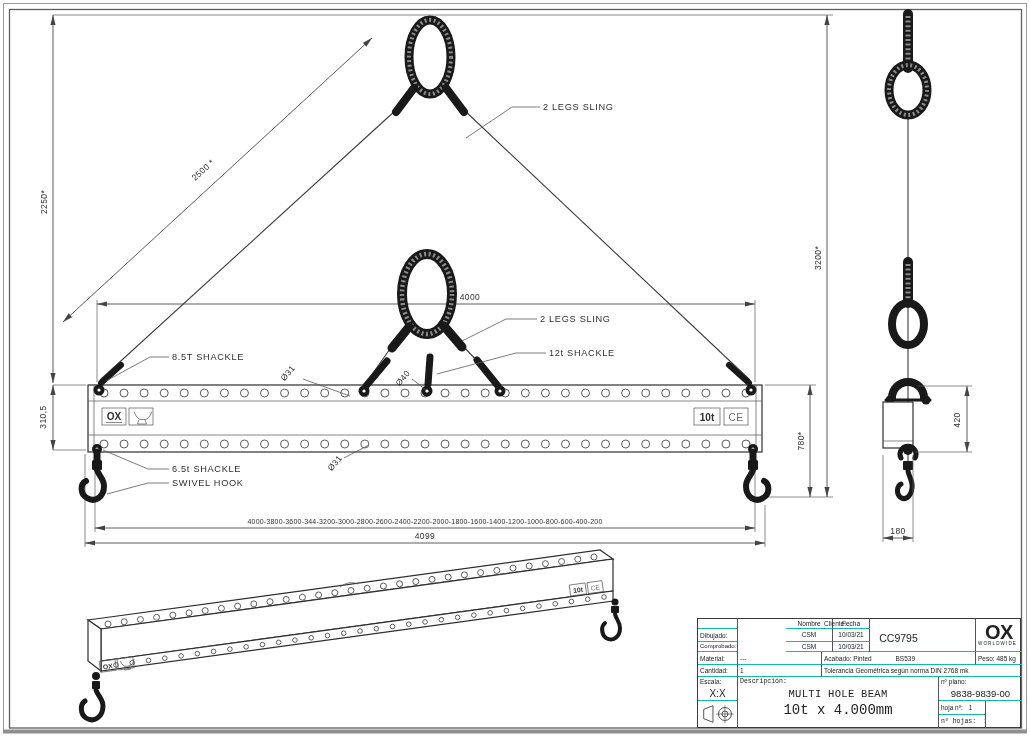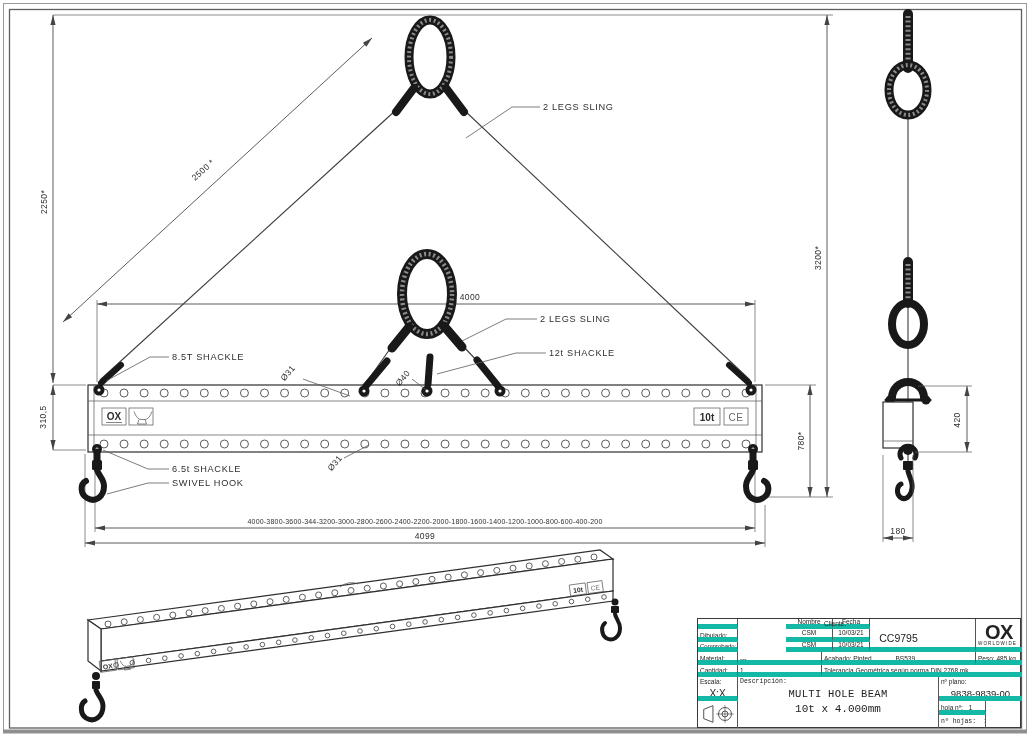--- a/index.html
+++ b/index.html
@@ -22,21 +22,21 @@
   .dim{stroke:#4a4a4a;stroke-width:.9;fill:none;}
   .ext{stroke:#5a5a5a;stroke-width:.7;fill:none;}
   .ldr{stroke:#5a5a5a;stroke-width:.8;fill:none;}
   .holes circle{fill:#fff;stroke:#4c4c4c;stroke-width:.9;}
   .frameO{fill:none;stroke:#9a9a9a;stroke-width:1;}
   .frameI{fill:none;stroke:#5f5f5f;stroke-width:1.3;}
   
   .tb{position:absolute;left:697px;top:618px;width:324px;height:110px;
       border:1.5px solid #3a3a3a;box-sizing:border-box;color:#222;background:#fff;}
   .cell{position:absolute;box-sizing:border-box;border-right:1px solid #555;
-        border-bottom:5px solid #14b8a6;font-size:6.5px;line-height:1.1;
+        border-bottom:1px solid #14b8a6;font-size:6.5px;line-height:1.1;
         padding:1px 2px;overflow:hidden;white-space:nowrap;}
   .nb{border-right:none;} .nbb{border-bottom:none;font-family:Liberation Mono, monospace;}
   .cc{display:flex;align-items:center;justify-content:center;margin-left:48px;}
 </style>
 </head>
 <body>
 
 <div class="page">
 <svg width="1030" height="736" viewBox="0 0 1030 736">
   <defs>
@@ -422,21 +422,21 @@
       <polygon points="3,8 13,4 13,22 3,18" fill="none" stroke="#444" stroke-width="1"></polygon>
       <circle cx="26" cy="13" r="7" fill="none" stroke="#444" stroke-width="1"></circle>
       <circle cx="26" cy="13" r="3.2" fill="none" stroke="#444" stroke-width="1"></circle>
       <line x1="16.5" y1="13" x2="35.5" y2="13" stroke="#444" stroke-width=".7"></line>
       <line x1="26" y1="3.5" x2="26" y2="22.5" stroke="#444" stroke-width=".7"></line>
     </svg>
   </div>
   <div class="cell nbb" style="left:40px;top:58px;width:201px;height:50.5px;">
     <span>Descripción:</span>
     <div style="text-align:center;font-size:10.5px;margin-top:4px;letter-spacing:.3px;">MULTI HOLE BEAM</div>
-    <div style="text-align:center;font-size:11px;margin-top:2px;">10t x 4.000mm</div>
+    <div style="text-align:center;font-size:14px;margin-top:2px;">10t x 4.000mm</div>
   </div>
   <div class="cell nb" style="left:241px;top:58px;width:83px;height:24px;">
     <span>nº plano:</span>
     <div style="text-align:right;font-size:9.5px;margin-top:4px;padding-right:10px;">9838-9839-00</div>
   </div>
   <div class="cell" style="left:241px;top:82px;width:47px;height:13.5px;line-height:11px;">
     <span>hoja nº:</span>
     <span style="margin-left:4px;">1</span>
   </div>
   <div class="cell nbb" style="left:241px;top:95.5px;width:47px;height:13px;line-height:11px;">

